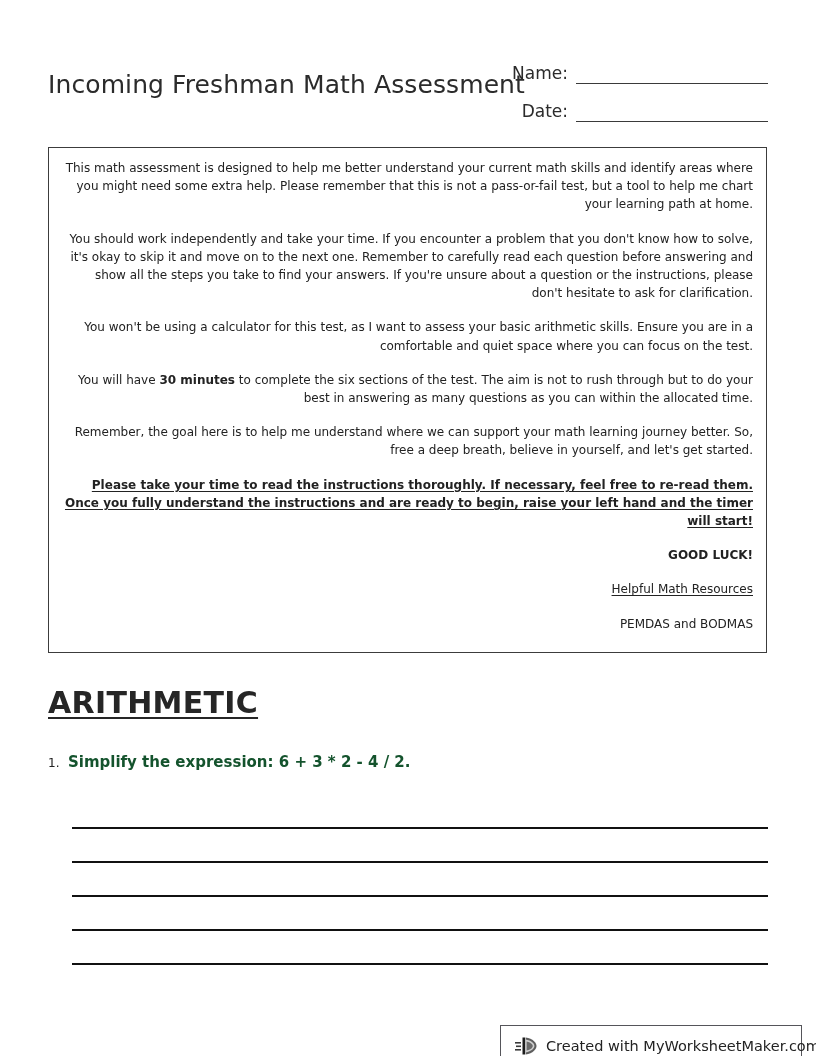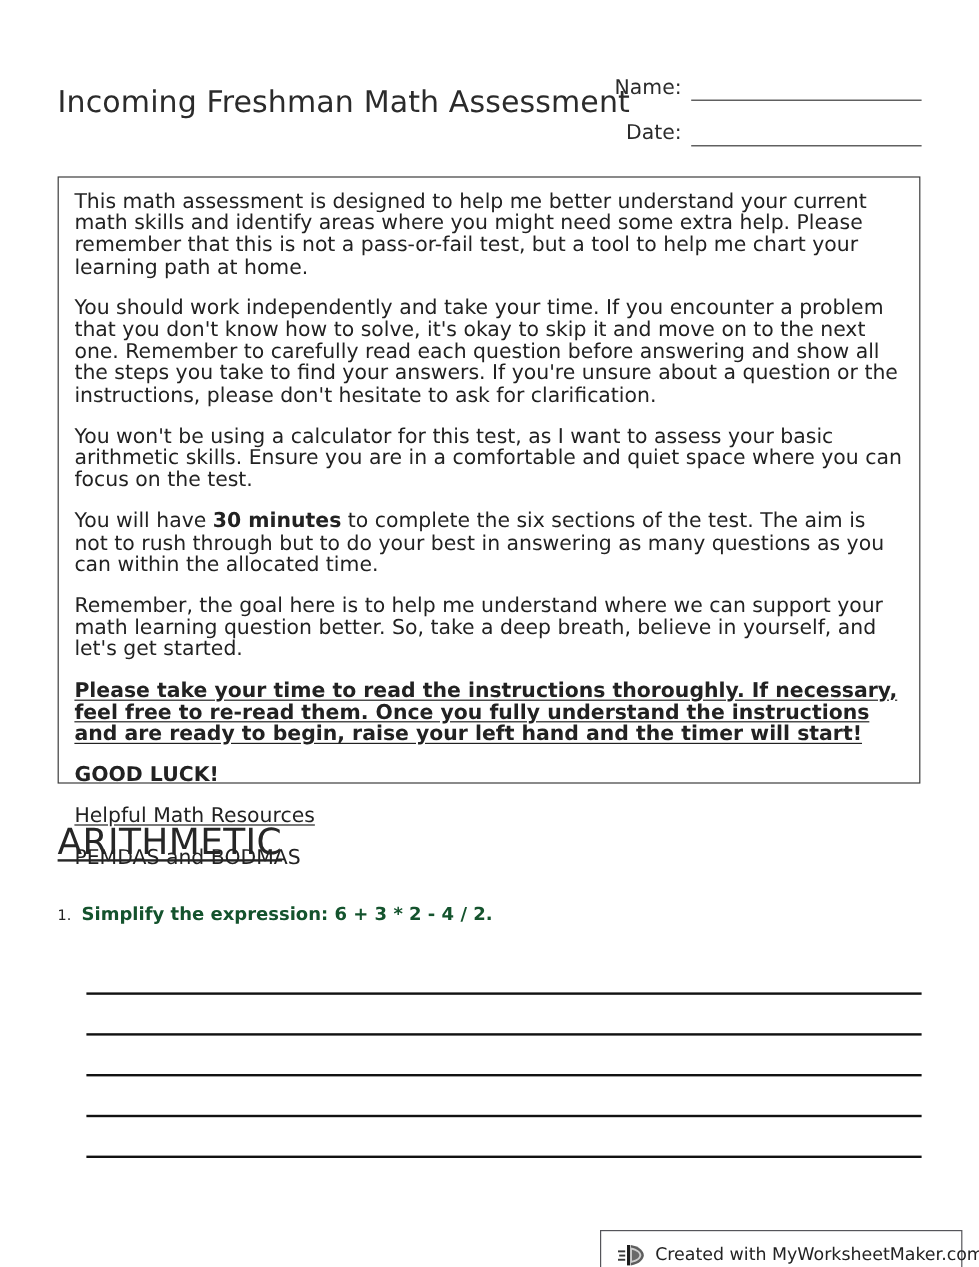--- a/index.html
+++ b/index.html
@@ -71,24 +71,24 @@
     height: 506px;
     border: 1.3px solid #3c3c3c;
     box-sizing: border-box;
     background: #fff;
   }
   .instruction-inner {
     padding: 11px 13px 0 13px;
   }
   .instruction-inner p {
     margin: 0 0 16px 0;
-    font-size: 17px;
+    font-size: 12px;
     line-height: 18.2px;
     color: #222222;
-    text-align: left;
+    text-align: right;
   }
   .para-emphasis {
     font-weight: bold;
     text-decoration: underline;
     text-underline-offset: 2px;
   }
   .goodluck {
     font-weight: bold;
     font-size: 13.1px;
   }
@@ -98,21 +98,21 @@
     color: #222222;
   }
   .strong-inline { font-weight: bold; margin-top: 48px; }
 
   
   .section-heading {
     position: absolute;
     left: 48px;
     top: 685px;
     font-size: 30px;
-    font-weight: 400;
+    font-weight: 700;
     letter-spacing: 0.3px;
     color: #262626;
     text-decoration: underline;
     text-underline-offset: 4px;
     text-decoration-thickness: 2px;
   }
 
   
   .question-row {
     position: absolute;
@@ -194,21 +194,21 @@
 <div class="instruction-box">
   <div class="instruction-inner">
     <p>This math assessment is designed to help me better understand your current math skills and identify areas where you might need some extra help. Please remember that this is not a pass-or-fail test, but a tool to help me chart your learning path at home.</p>
 
     <p>You should work independently and take your time. If you encounter a problem that you don't know how to solve, it's okay to skip it and move on to the next one. Remember to carefully read each question before answering and show all the steps you take to find your answers. If you're unsure about a question or the instructions, please don't hesitate to ask for clarification.</p>
 
     <p>You won't be using a calculator for this test, as I want to assess your basic arithmetic skills. Ensure you are in a comfortable and quiet space where you can focus on the test.</p>
 
     <p><span>You will have </span><span class="strong-inline">30 minutes</span><span> to complete the six sections of the test. The aim is not to rush through but to do your best in answering as many questions as you can within the allocated time.</span></p>
 
-    <p>Remember, the goal here is to help me understand where we can support your math learning question better. So, take a deep breath, believe in yourself, and let's get started.</p>
+    <p>Remember, the goal here is to help me understand where we can support your math learning journey better. So, free a deep breath, believe in yourself, and let's get started.</p>
 
     <p class="para-emphasis">Please take your time to read the instructions thoroughly. If necessary, feel free to re-read them. Once you fully understand the instructions and are ready to begin, raise your left hand and the timer will start!</p>
 
     <p class="goodluck">GOOD LUCK!</p>
 
     <p><span class="resource-link">Helpful Math Resources</span></p>
 
     <p>PEMDAS and BODMAS</p>
   </div>
 </div>

